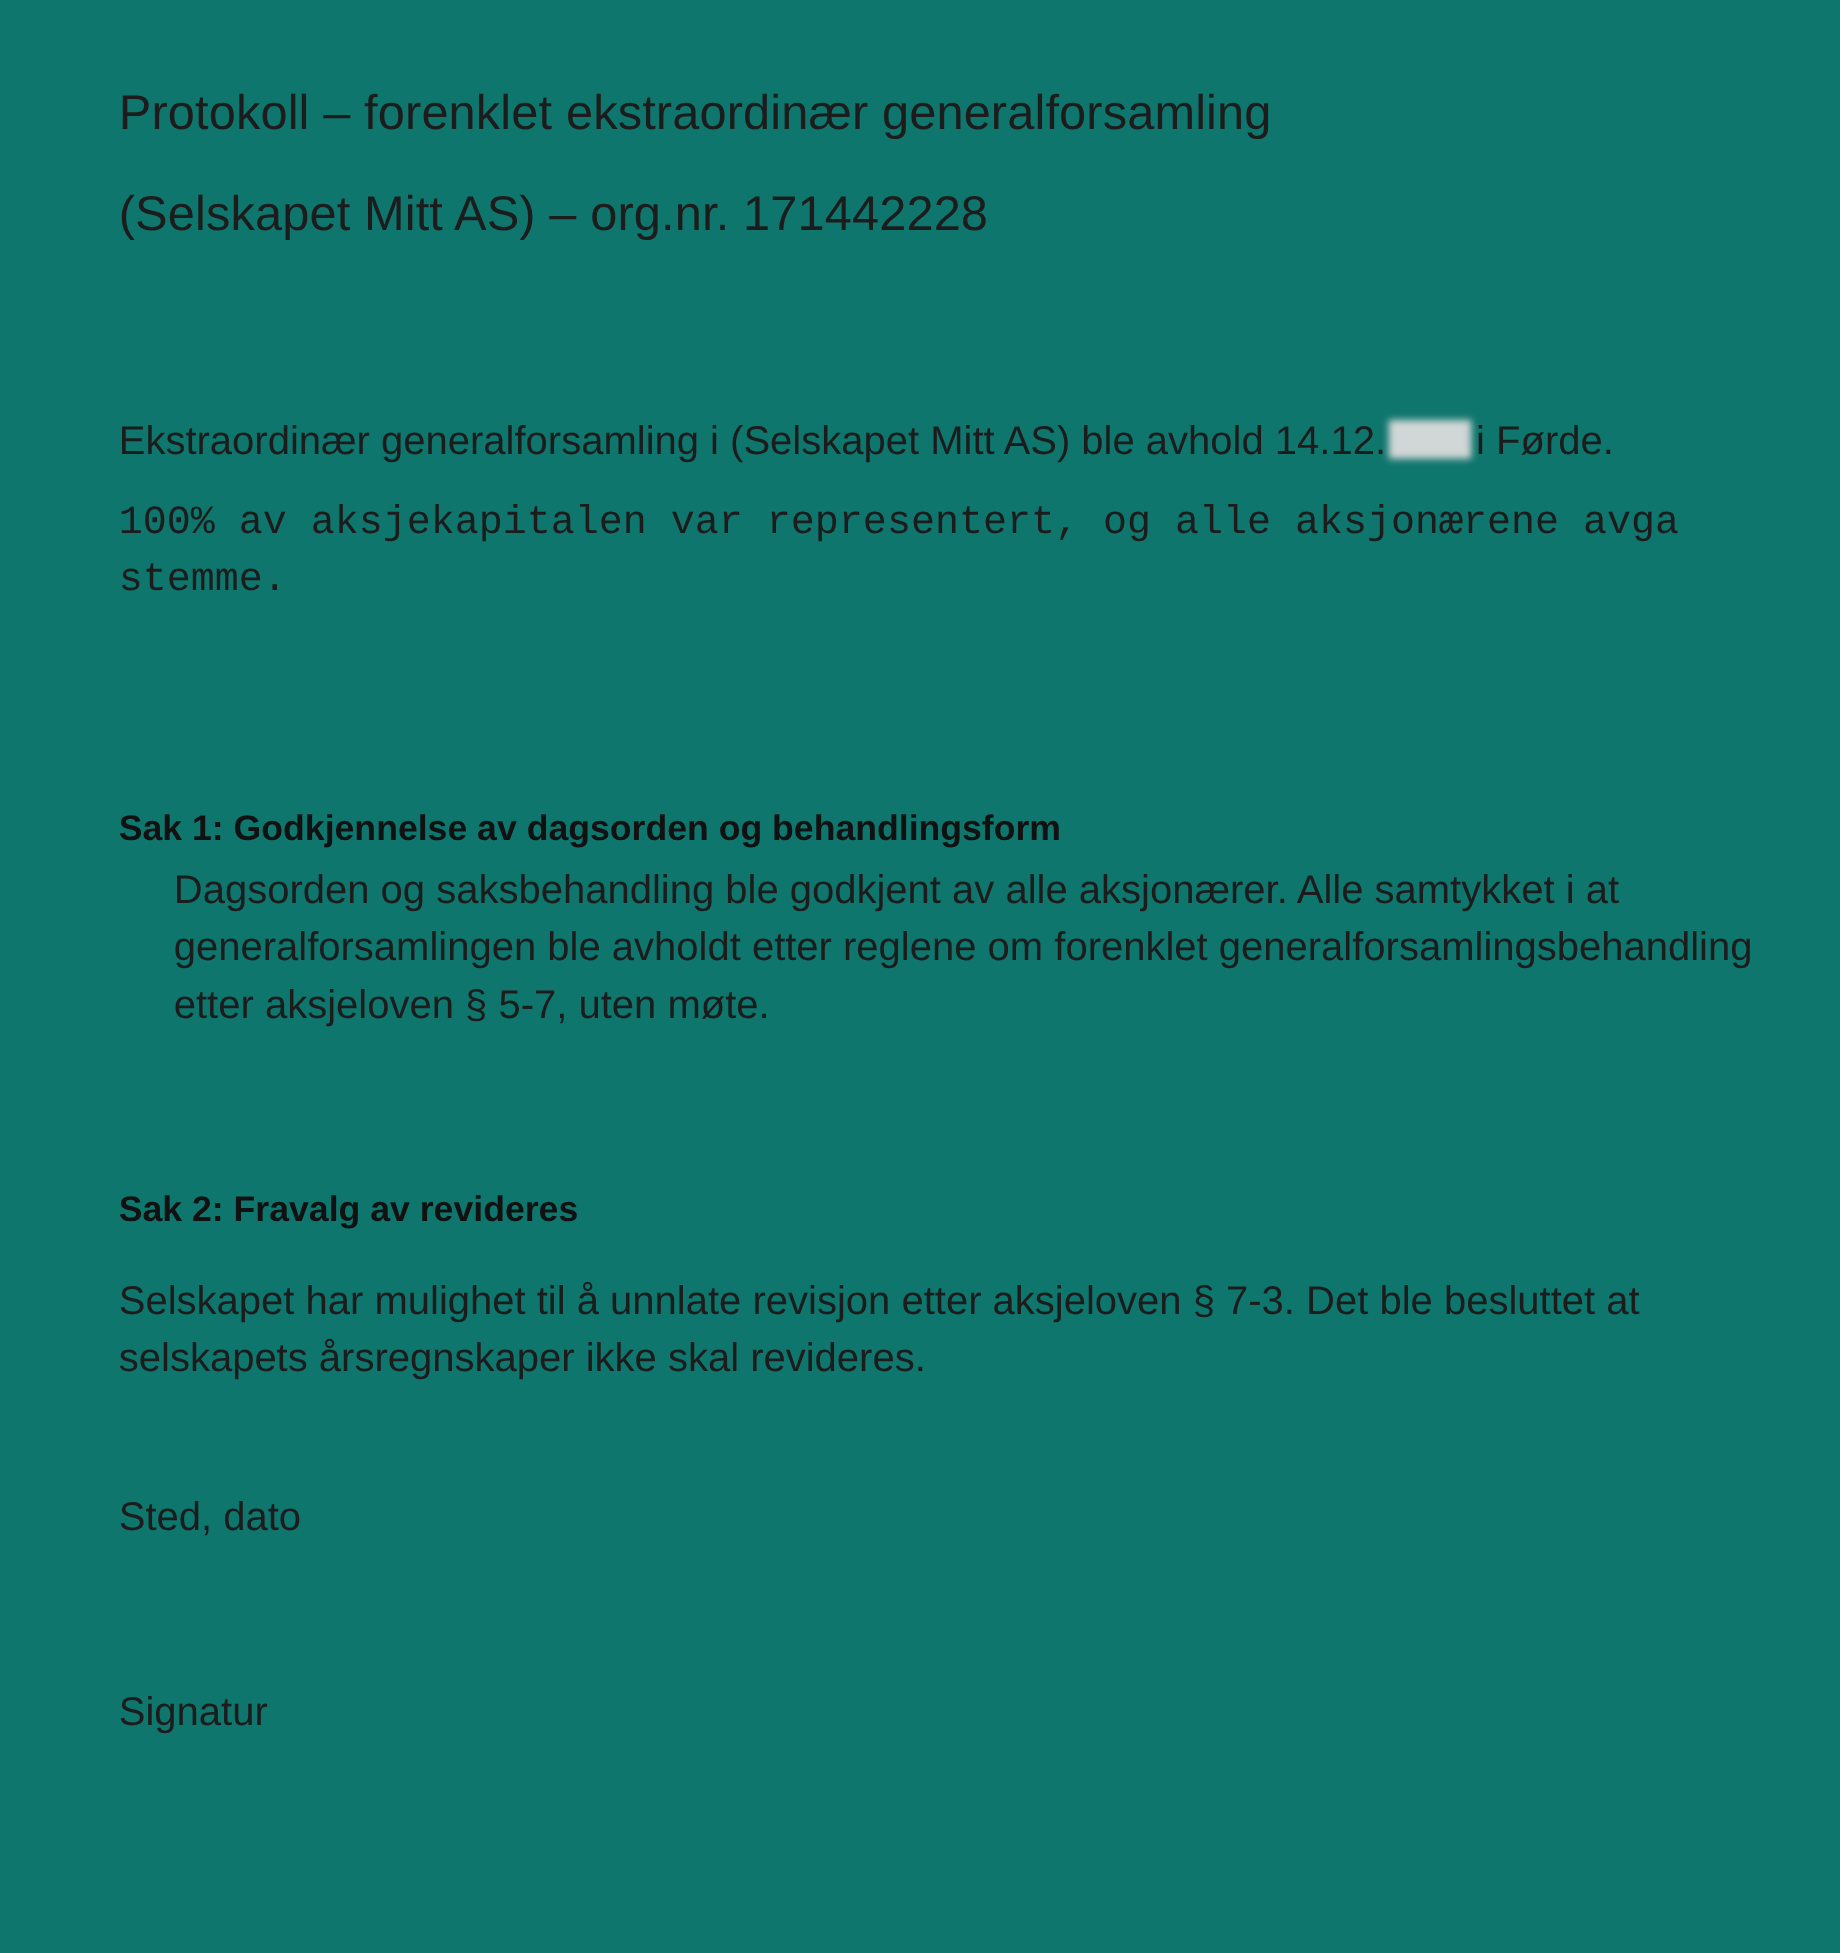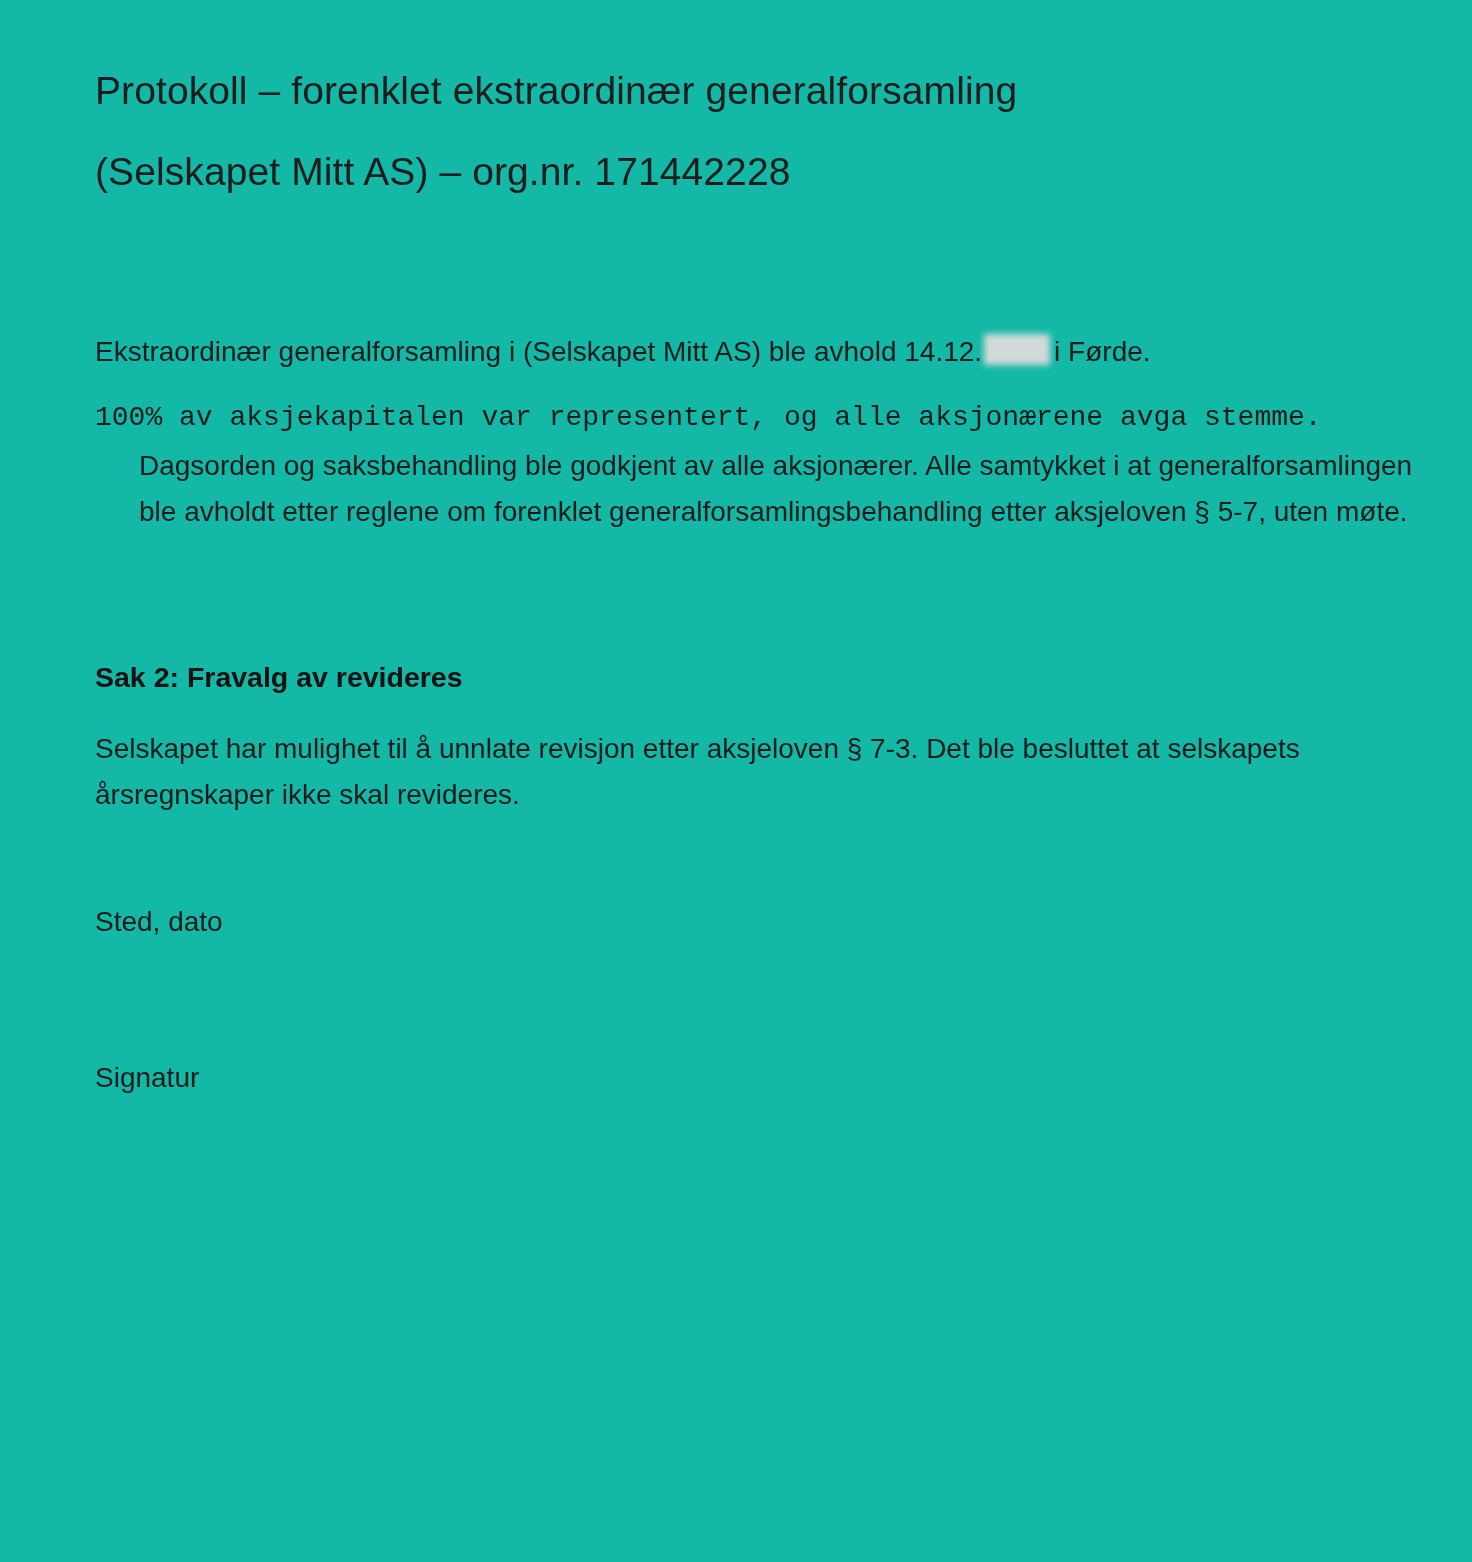--- a/index.html
+++ b/index.html
@@ -14,21 +14,21 @@
     position: relative;
     overflow: hidden;
     font-family: "Liberation Sans", sans-serif;
     color: #1c1c1c;
     -webkit-font-smoothing: antialiased;
   }
 
   .page {
     position: absolute;
     inset: 0;
-    background: #14b8a6;
+    background: #0f766e;
     padding: 12px;
   }
 
   .content {
     position: absolute;
     left: 95px;
     top: 0;
     width: 1320px;
   }
 
@@ -42,21 +42,21 @@
     letter-spacing: 0.1px;
     color: #1c1c1c;
     white-space: nowrap;
   }
   .title-line-1 { margin-top: 50px; }
   .title-line-2 { }
 
   
   .para {
     margin: 0;
-    font-size: 28px;
+    font-size: 32px;
     line-height: 46px;
     color: #1c1c1c;
     font-weight: 400;
   }
 
   .intro-1 { margin-top: 117px; }
   .intro-2 { margin-top: 20px; font-family: Liberation Mono, monospace; }
 
   
   .sak-heading {
@@ -102,20 +102,21 @@
     <h1 class="doc-title title-line-1">Protokoll – forenklet ekstraordinær generalforsamling</h1>
 
     <h1 class="doc-title title-line-2">(Selskapet Mitt AS) – org.nr. 171442228</h1>
 
     <p class="para intro-1">
       <span class="nowrap">Ekstraordinær generalforsamling i (Selskapet Mitt AS) ble avhold 14.12.</span><span class="redaction"></span><span>i Førde.</span>
     </p>
 
     <p class="para intro-2">100% av aksjekapitalen var representert, og alle aksjonærene avga stemme.</p>
 
+    <h2 class="sak-heading sak1-heading">Sak 1: Godkjennelse av dagsorden og behandlingsform</h2>
 
     <p class="para sak1-body">Dagsorden og saksbehandling ble godkjent av alle aksjonærer. Alle samtykket i at generalforsamlingen ble avholdt etter reglene om forenklet generalforsamlingsbehandling etter aksjeloven § 5-7, uten møte.</p>
 
     <h2 class="sak-heading sak2-heading">Sak 2: Fravalg av revideres</h2>
 
     <p class="para sak2-body">Selskapet har mulighet til å unnlate revisjon etter aksjeloven § 7-3. Det ble besluttet at selskapets årsregnskaper ikke skal revideres.</p>
 
 
     <p class="para sign-sted">Sted, dato</p>
 

